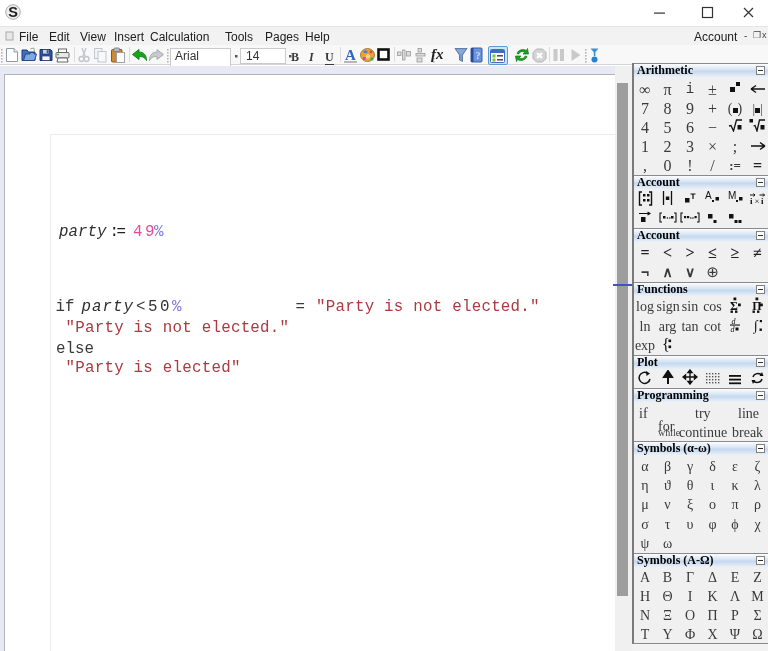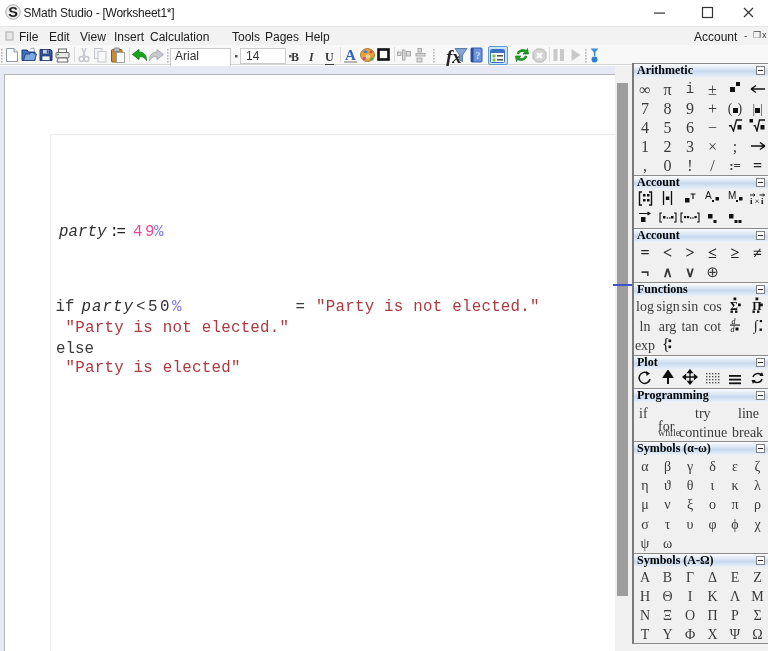--- a/index.html
+++ b/index.html
@@ -30,37 +30,36 @@
 .mono { position:absolute; font-family:"Liberation Mono", monospace; font-size:15.8px; white-space:pre; }
 .red { color:#ac3a40; letter-spacing:0.25px; }
 </style>
 </head>
 <body>
 <div id="titlebar">
   <svg width="16" height="16" style="position:absolute;left:4.5px;top:4px" viewBox="0 0 16 16">
     <circle cx="8" cy="8" r="7.3" fill="#ededed" stroke="#9a9a9a" stroke-width="0.8"></circle>
     <text x="8" y="13" font-family="Liberation Sans" font-size="14.5" font-weight="bold" fill="#1c1c1c" text-anchor="middle">S</text>
   </svg>
-  <div id="title-text">SMath Studio - [Worksheet1*]</div>
   <svg width="140" height="26" style="position:absolute;left:620px;top:0">
     <rect x="34" y="12.5" width="11" height="1.2" fill="#333"></rect>
     <rect x="82.5" y="7.5" width="10" height="10" fill="none" stroke="#333" stroke-width="1.2"></rect>
     <path d="M124 8 L133 17 M133 8 L124 17" stroke="#333" stroke-width="1.2"></path>
   </svg>
 </div>
 <div id="menubar">
   <svg width="10" height="10" style="position:absolute;left:5px;top:4px">
       <rect x="1" y="1" width="7" height="8" fill="#e8e8e8" stroke="#aaa" stroke-width="1"></rect>
     </svg>
   <div class="mitem" style="left:19px">File</div>
   <div class="mitem" style="left:49px">Edit</div>
   <div class="mitem" style="left:80px">View</div>
   <div class="mitem" style="left:114px">Insert</div>
   <div class="mitem" style="left:150px">Calculation</div>
-  <div class="mitem" style="left:232px">Tools</div>
+  <div class="mitem" style="left:225px">Tools</div>
   <div class="mitem" style="left:265px">Pages</div>
   <div class="mitem" style="left:305px">Help</div>
   <div class="mitem" style="left:694px">Account</div>
   <div class="mitem" style="left:744px;font-size:10px;color:#444">-</div>
   <div class="mitem" style="left:753px;font-size:9px;color:#444">❐</div>
   <div class="mitem" style="left:762px;font-size:9px;color:#444">x</div>
 </div>
 <div id="toolbar">
 <svg class="ticon" style="left:1px;top:4px;" width="3" height="15" viewBox="0 0 3 15">
       <rect x="0" y="0" width="1.6" height="1.6" fill="#b7b7b7"></rect>
@@ -155,21 +154,21 @@
       <rect x="1" y="5.5" width="9" height="2.5" fill="#dcdcdc" stroke="#9a9a9a" stroke-width="0.8"></rect>
       <rect x="2" y="10" width="5" height="4" fill="#dcdcdc" stroke="#9a9a9a" stroke-width="0.8"></rect>
     </svg>
 <svg class="ticon" style="left:432.5px;top:4px;" width="3" height="15" viewBox="0 0 3 15">
       <rect x="0" y="0" width="1.6" height="1.6" fill="#b7b7b7"></rect>
       <rect x="0" y="3" width="1.6" height="1.6" fill="#b7b7b7"></rect>
       <rect x="0" y="6" width="1.6" height="1.6" fill="#b7b7b7"></rect>
       <rect x="0" y="9" width="1.6" height="1.6" fill="#b7b7b7"></rect>
       <rect x="0" y="12" width="1.6" height="1.6" fill="#b7b7b7"></rect>
     </svg>
-<div style="position:absolute;left:446px;top:1.0px;font-family:'Liberation Serif',serif;font-size:19px;font-weight:bold;color:#222;font-style:italic"><i>f</i>x</div>
+<div style="position:absolute;left:431px;top:1.0px;font-family:'Liberation Serif',serif;font-size:15px;font-weight:bold;color:#222;font-style:italic"><i>f</i>x</div>
 <svg class="ticon" style="left:453.5px;top:2.0px;" width="14" height="16" viewBox="0 0 14 16">
       <path d="M1 1.5 H13 L8.5 8 V14.5 L5.5 13 V8 Z" fill="#7a9cce" stroke="#4a6a9a" stroke-width="0.8"></path>
       <path d="M2.5 2.5 H11.5 L8 7 H6 Z" fill="#89a8d8"></path>
     </svg>
 <svg class="ticon" style="left:469.5px;top:2.0px;" width="13" height="16" viewBox="0 0 13 16">
       <rect x="1" y="1" width="11" height="14" rx="1" fill="#6a95dc" stroke="#3a5aaa" stroke-width="1"></rect>
       <rect x="1" y="1" width="2.5" height="14" fill="#2a4a9a"></rect>
       <text x="8" y="11.5" font-family="Liberation Serif" font-size="10" font-weight="bold" fill="#cfe0f8" text-anchor="middle">?</text>
     </svg>
 <div style="position:absolute;left:487.5px;top:1.0px;width:20px;height:19px;background:#cde3f7;border:1px solid #5b9bd5;border-radius:2px"></div>

